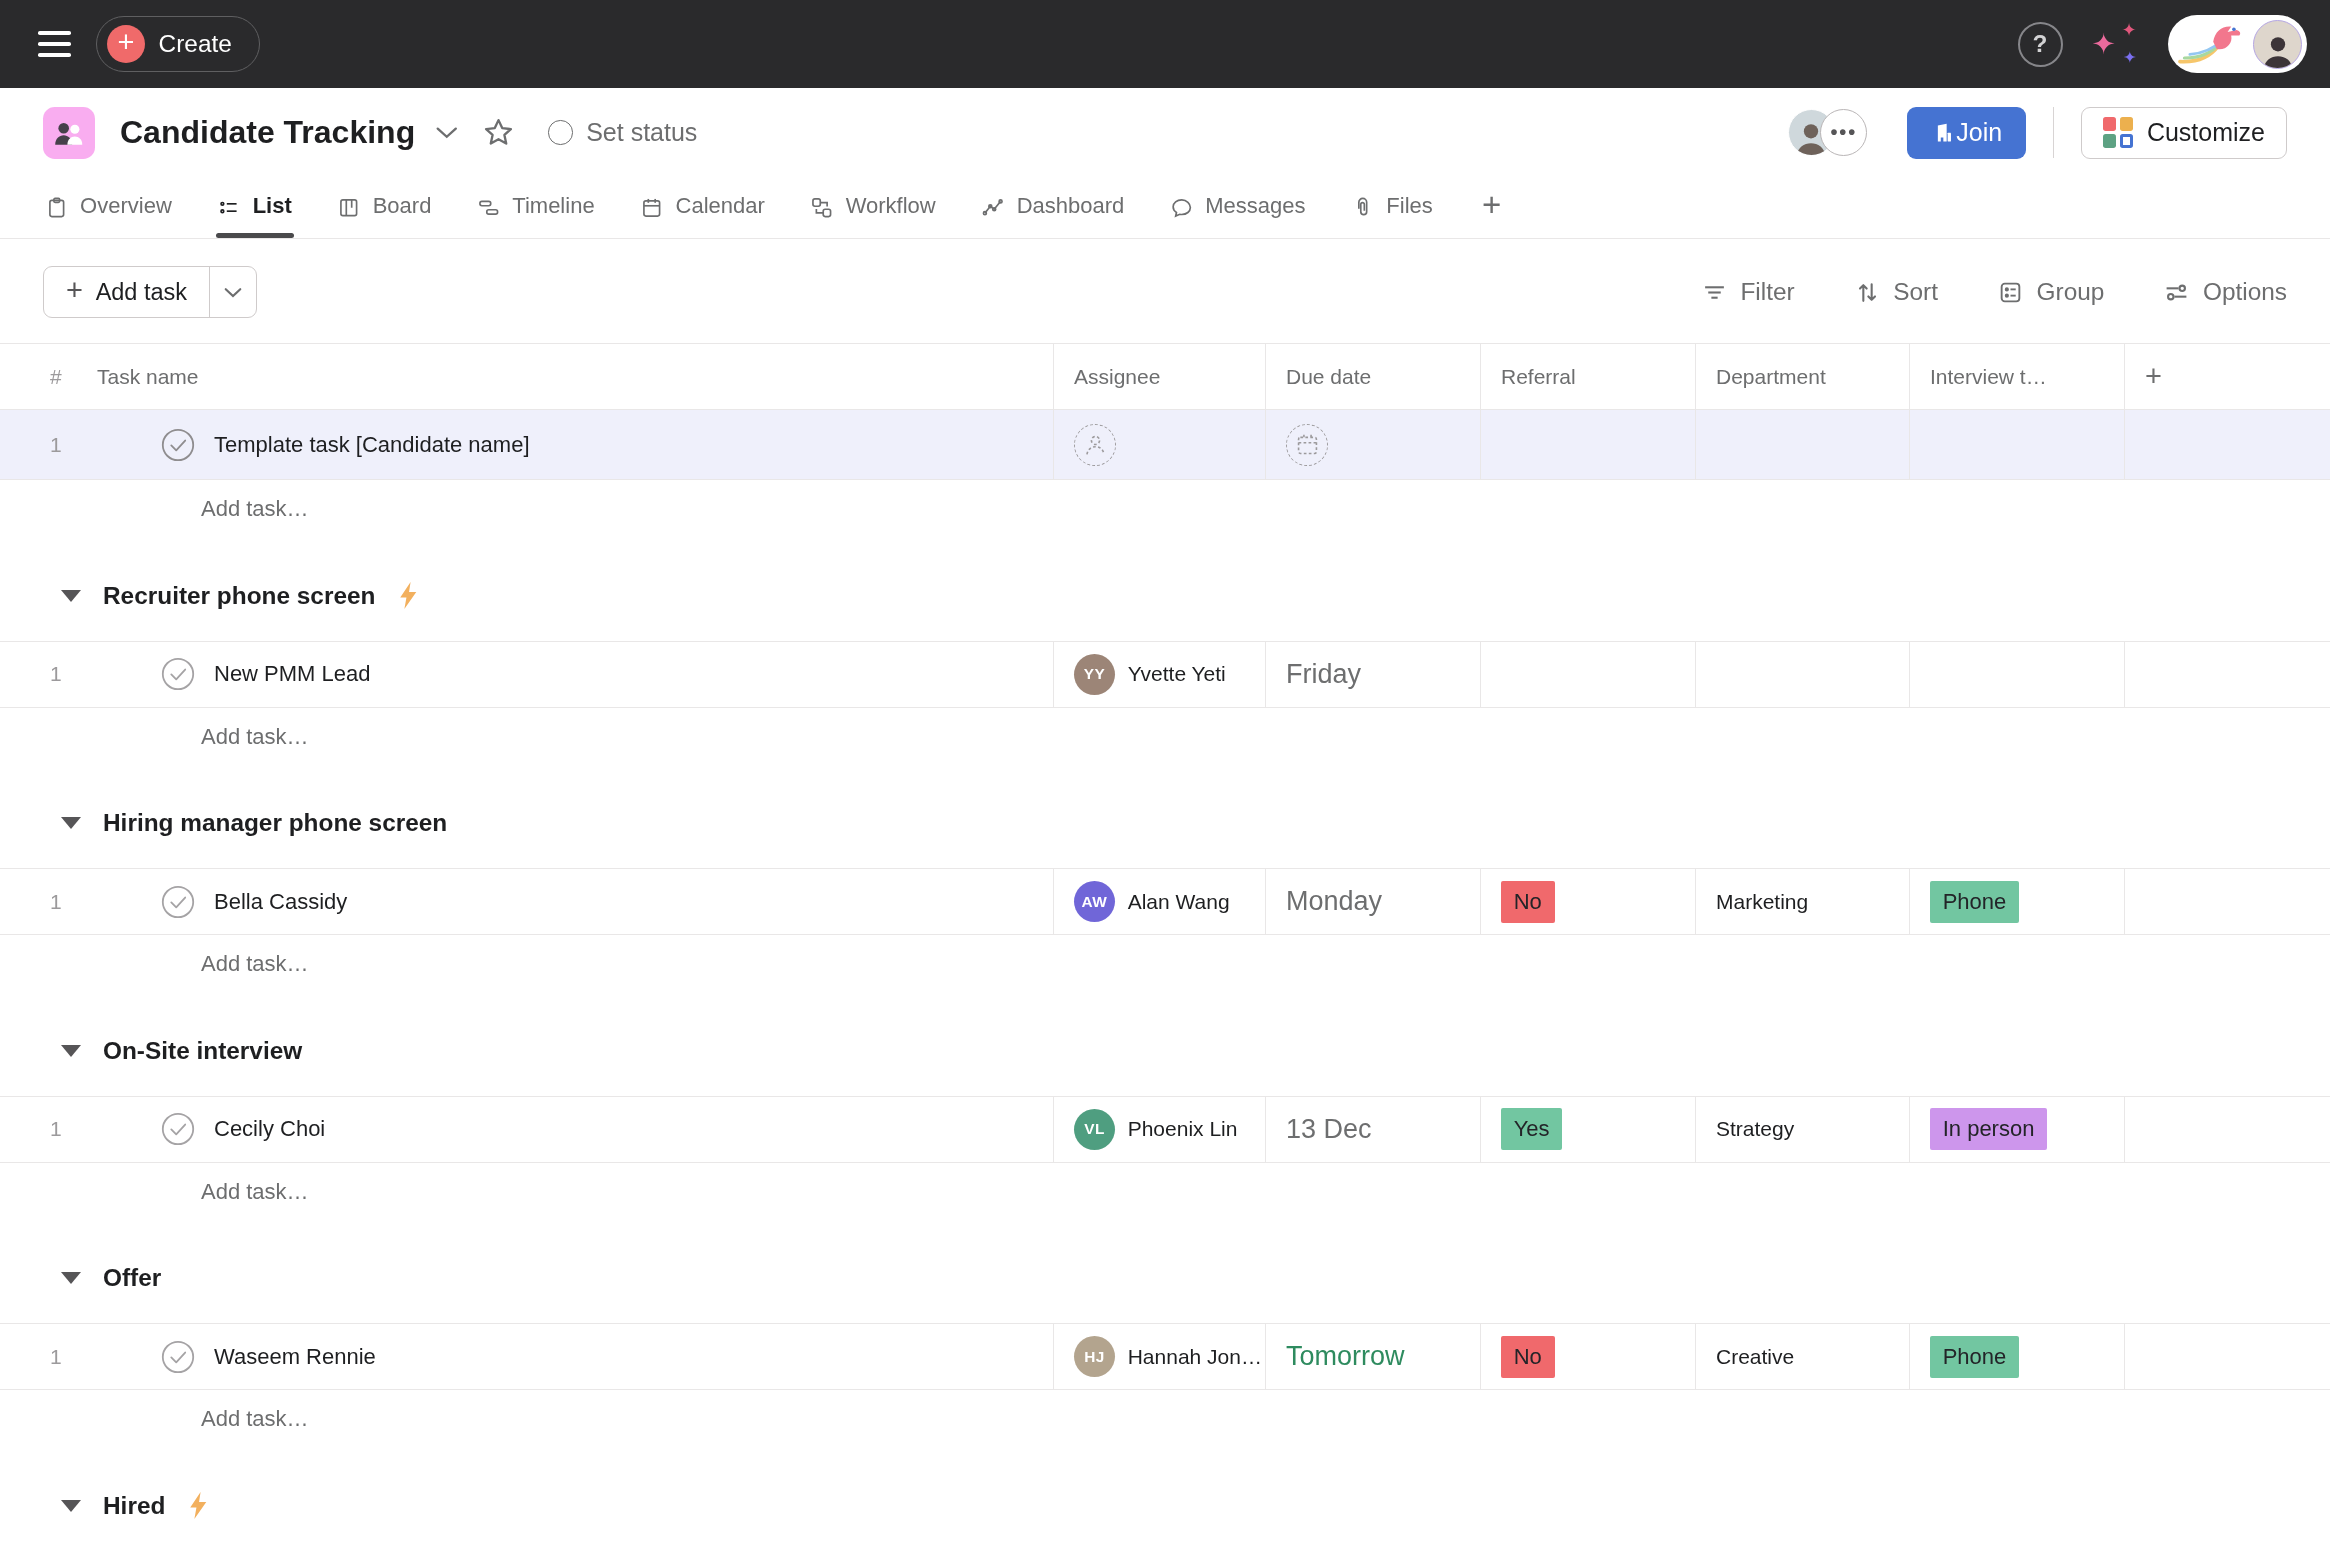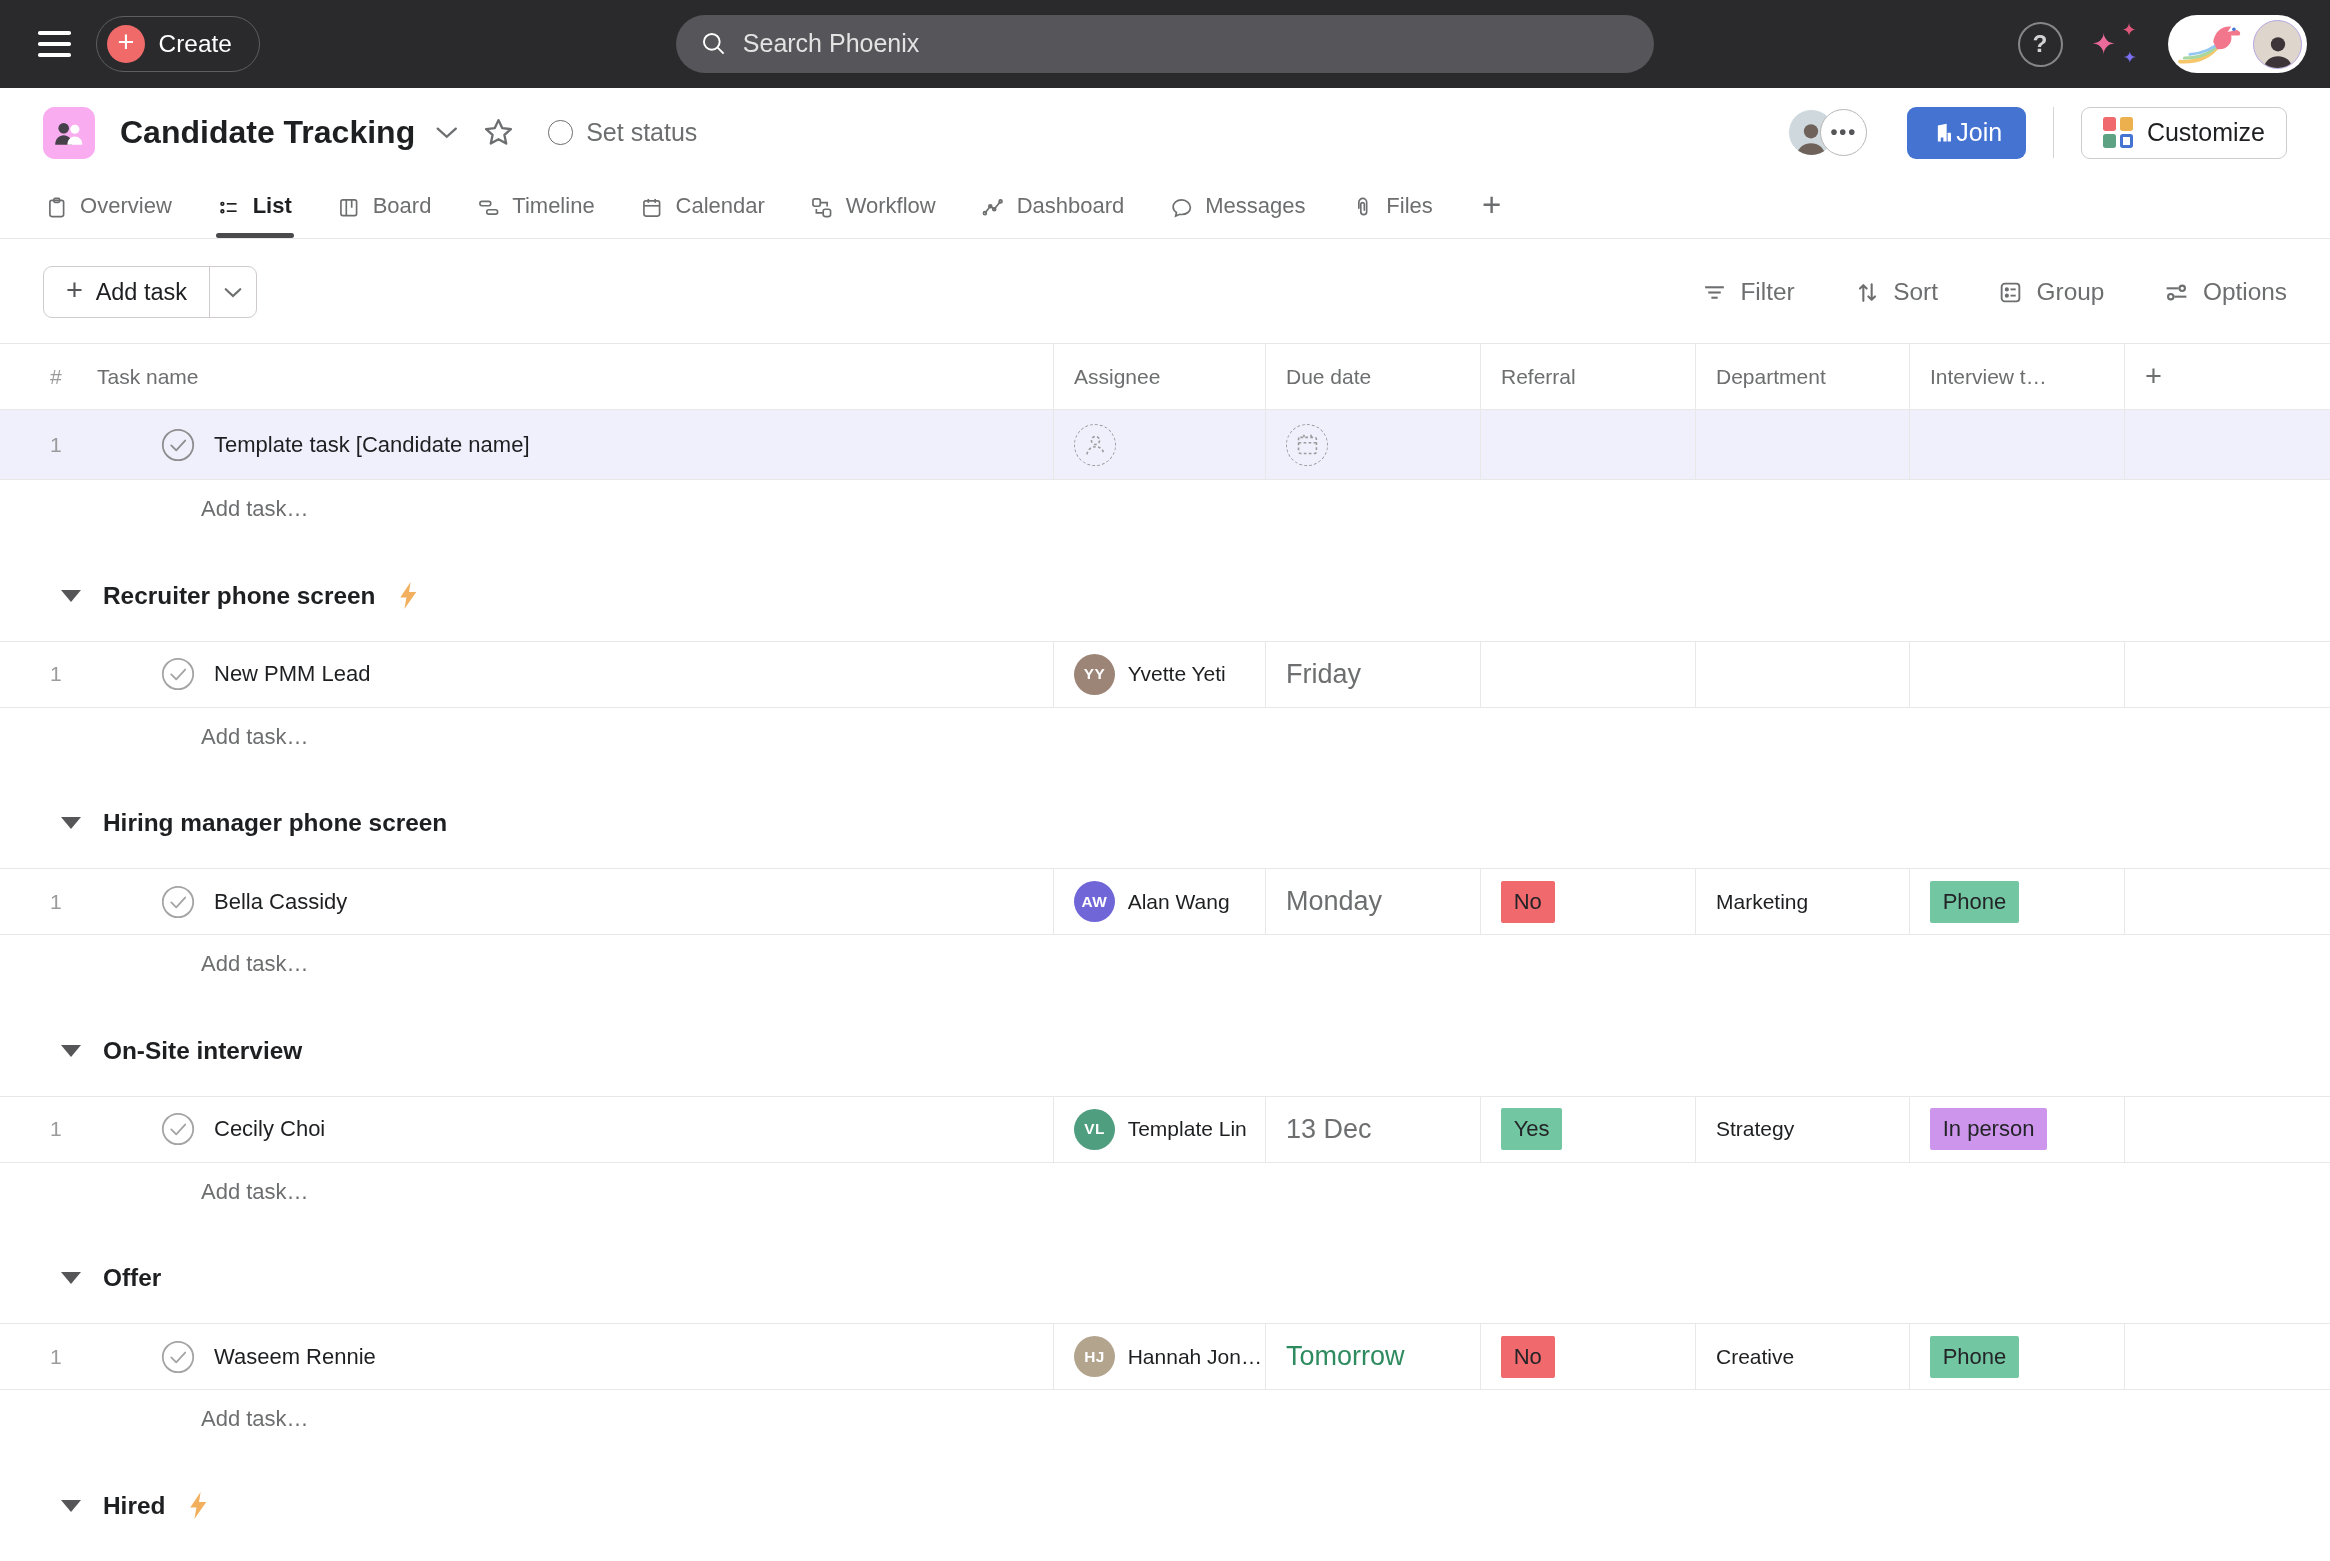--- a/index.html
+++ b/index.html
@@ -115,27 +115,20 @@
 <div class="topbar">
   <div class="hamburger">
       <span></span>
       <span></span>
       <span></span>
     </div>
   <button class="create-btn">
     <span class="create-plus">+</span>
     <span>Create</span>
   </button>
-  <div class="search-pill">
-    <svg width="27" height="27" viewBox="0 0 24 24" fill="none" stroke="#fff" stroke-width="1.7">
-      <circle cx="10.5" cy="10.5" r="7"></circle>
-        <line x1="15.7" y1="15.7" x2="21" y2="21"></line>
-    </svg>
-    <input class="search-input" placeholder="Search Phoenix" style="">
-  </div>
   <div class="topbar-right">
     <div class="help-circle">?</div>
     <div class="sparkles">
       <span class="sp1">✦</span>
         <span class="sp2">✦</span>
         <span class="sp3">✦</span>
     </div>
     <div class="account-pill">
       <svg width="67" height="45" viewBox="0 0 74 50">
         <path d="M3 44 C20 45 36 40 46 26" stroke="#f6c66b" stroke-width="4" fill="none" stroke-linecap="round"></path>
@@ -466,21 +459,21 @@
         <svg width="34" height="34" viewBox="0 0 38 38" fill="none" stroke="#a5a3a5" stroke-width="2">
             <circle cx="19" cy="19" r="17"></circle>
             <path d="M11.5 19.5l5.5 5.5 10-11" stroke-linecap="round" stroke-linejoin="round"></path>
           </svg>
       </span>
       <span class="task-name">Cecily Choi</span>
     </div>
     <div class="cell c-bordered">
       <span class="assignee">
         <span class="avatar av-vl">VL</span>
-        <span>Template Lin</span>
+        <span>Phoenix Lin</span>
       </span>
     </div>
     <div class="cell c-bordered">
         <span class="due-text">13 Dec</span>
       </div>
     <div class="cell c-bordered">
         <span class="chip chip-green">Yes</span>
       </div>
     <div class="cell c-bordered">
         <span class="dept-text">Strategy</span>

